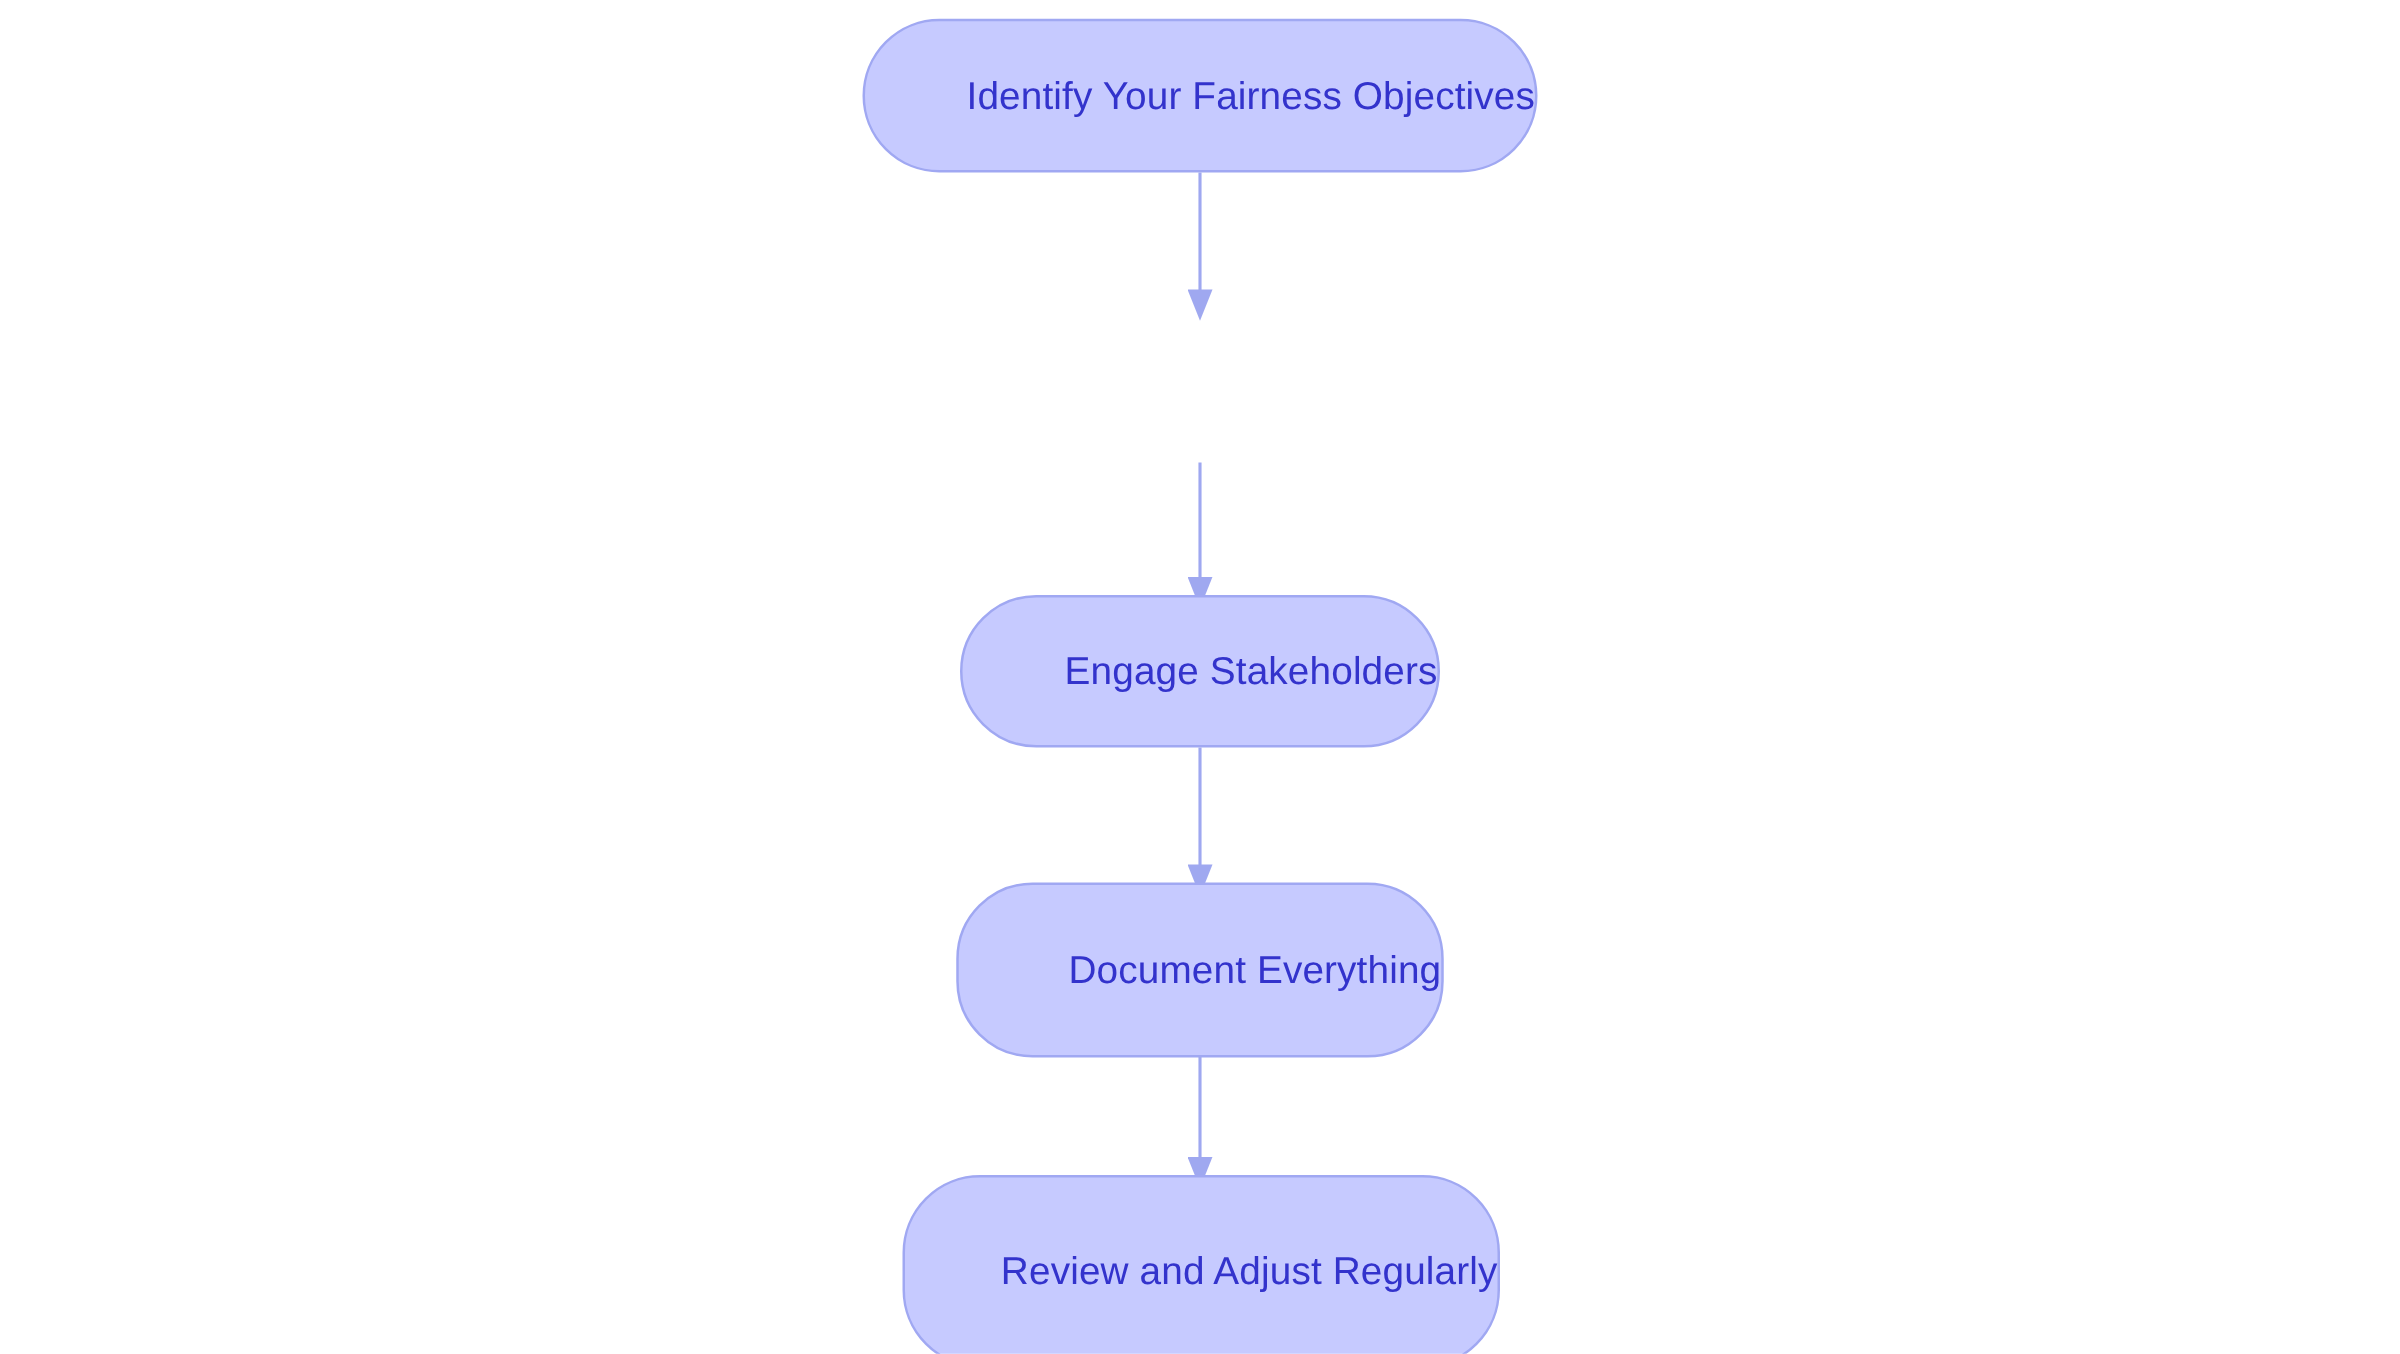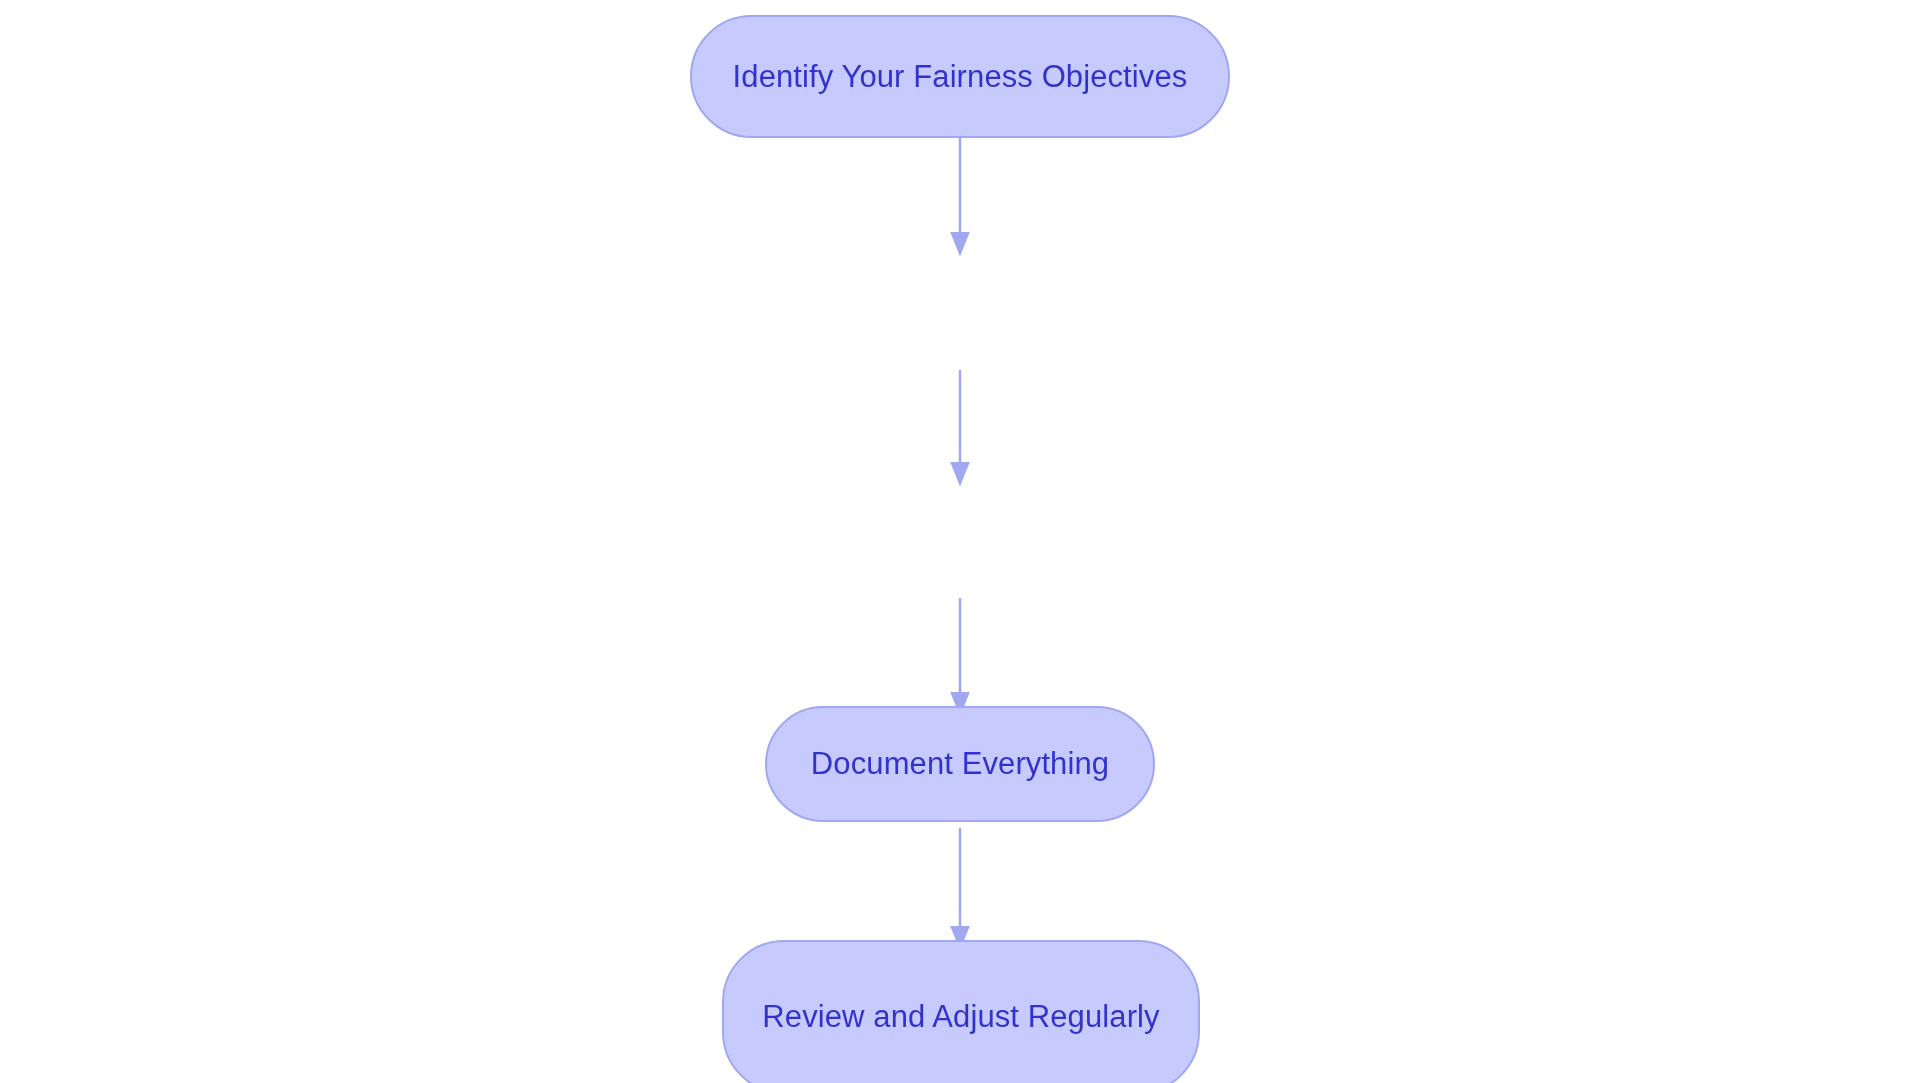--- a/index.html
+++ b/index.html
@@ -34,38 +34,38 @@
 
   
   .flow-node {
     position: absolute;
     box-sizing: border-box;
     background: #c6caff;
     border: 2px solid #a0a8f2;
     border-radius: 62px;
     display: flex;
     align-items: center;
-    justify-content: center;
+    justify-content: flex-end;
     text-align: center;
   }
   .flow-node-label {
     color: #3333cc;
     font-size: 31px;
     font-weight: 400;
     line-height: 1.15;
     letter-spacing: 0.1px;
     white-space: nowrap;
     font-family: "Liberation Sans", "DejaVu Sans", sans-serif;
   }
 
   
   #node-0 { left: 690px; top: 15px;   width: 540px; height: 123px; border-radius: 62px; }
   #node-1 { left: 718px; top: 246px;  width: 485px; height: 124px; border-radius: 62px; }
   #node-2 { left: 768px; top: 476px;  width: 384px; height: 122px; border-radius: 61px; }
-  #node-3 { left: 765px; top: 706px;  width: 390px; height: 116px; border-radius: 61px; }
+  #node-3 { left: 765px; top: 706px;  width: 390px; height: 140px; border-radius: 61px; }
   #node-4 { left: 722px; top: 940px;  width: 478px; height: 154px; border-radius: 62px; }
 </style>
 </head>
 <body>
 
 <div id="flowchart-canvas">
 
   <svg id="connectors-layer" viewBox="0 0 1920 1083" width="1920" height="1083" xmlns="http://www.w3.org/2000/svg">
     <defs>
       <marker id="arrowhead" markerWidth="10" markerHeight="8" refX="0.2" refY="4" orient="auto" markerUnits="strokeWidth">
@@ -80,20 +80,23 @@
     <line x1="960" y1="598" x2="960" y2="692" stroke="#9fa8f0" stroke-width="2.5" marker-end="url(#arrowhead)"></line>
 
     <line x1="960" y1="828" x2="960" y2="926" stroke="#9fa8f0" stroke-width="2.5" marker-end="url(#arrowhead)"></line>
   </svg>
 
   <div class="flow-node" id="node-0">
     <span class="flow-node-label">Identify Your Fairness Objectives</span>
   </div>
 
 
+  <div class="flow-node" id="node-2">
+    <span class="flow-node-label">Engage Stakeholders</span>
+  </div>
 
   <div class="flow-node" id="node-3">
     <span class="flow-node-label">Document Everything</span>
   </div>
 
   <div class="flow-node" id="node-4">
     <span class="flow-node-label">Review and Adjust Regularly</span>
   </div>
 
 </div>

